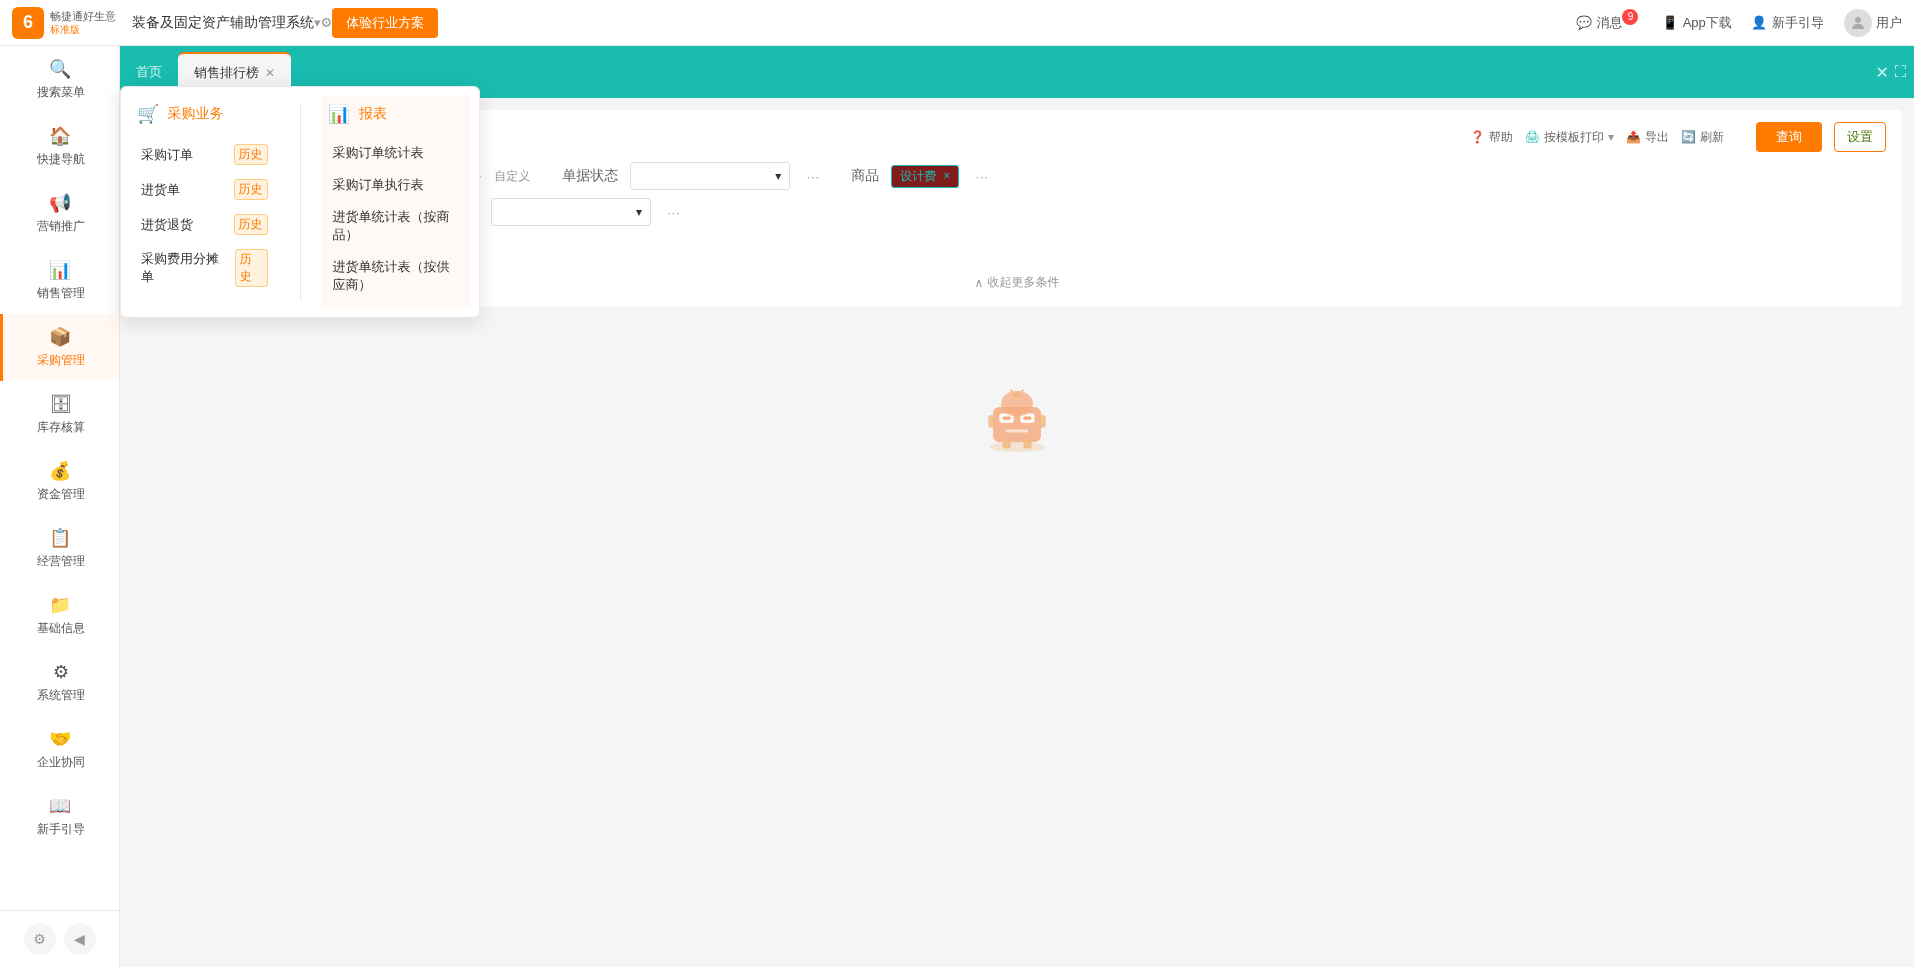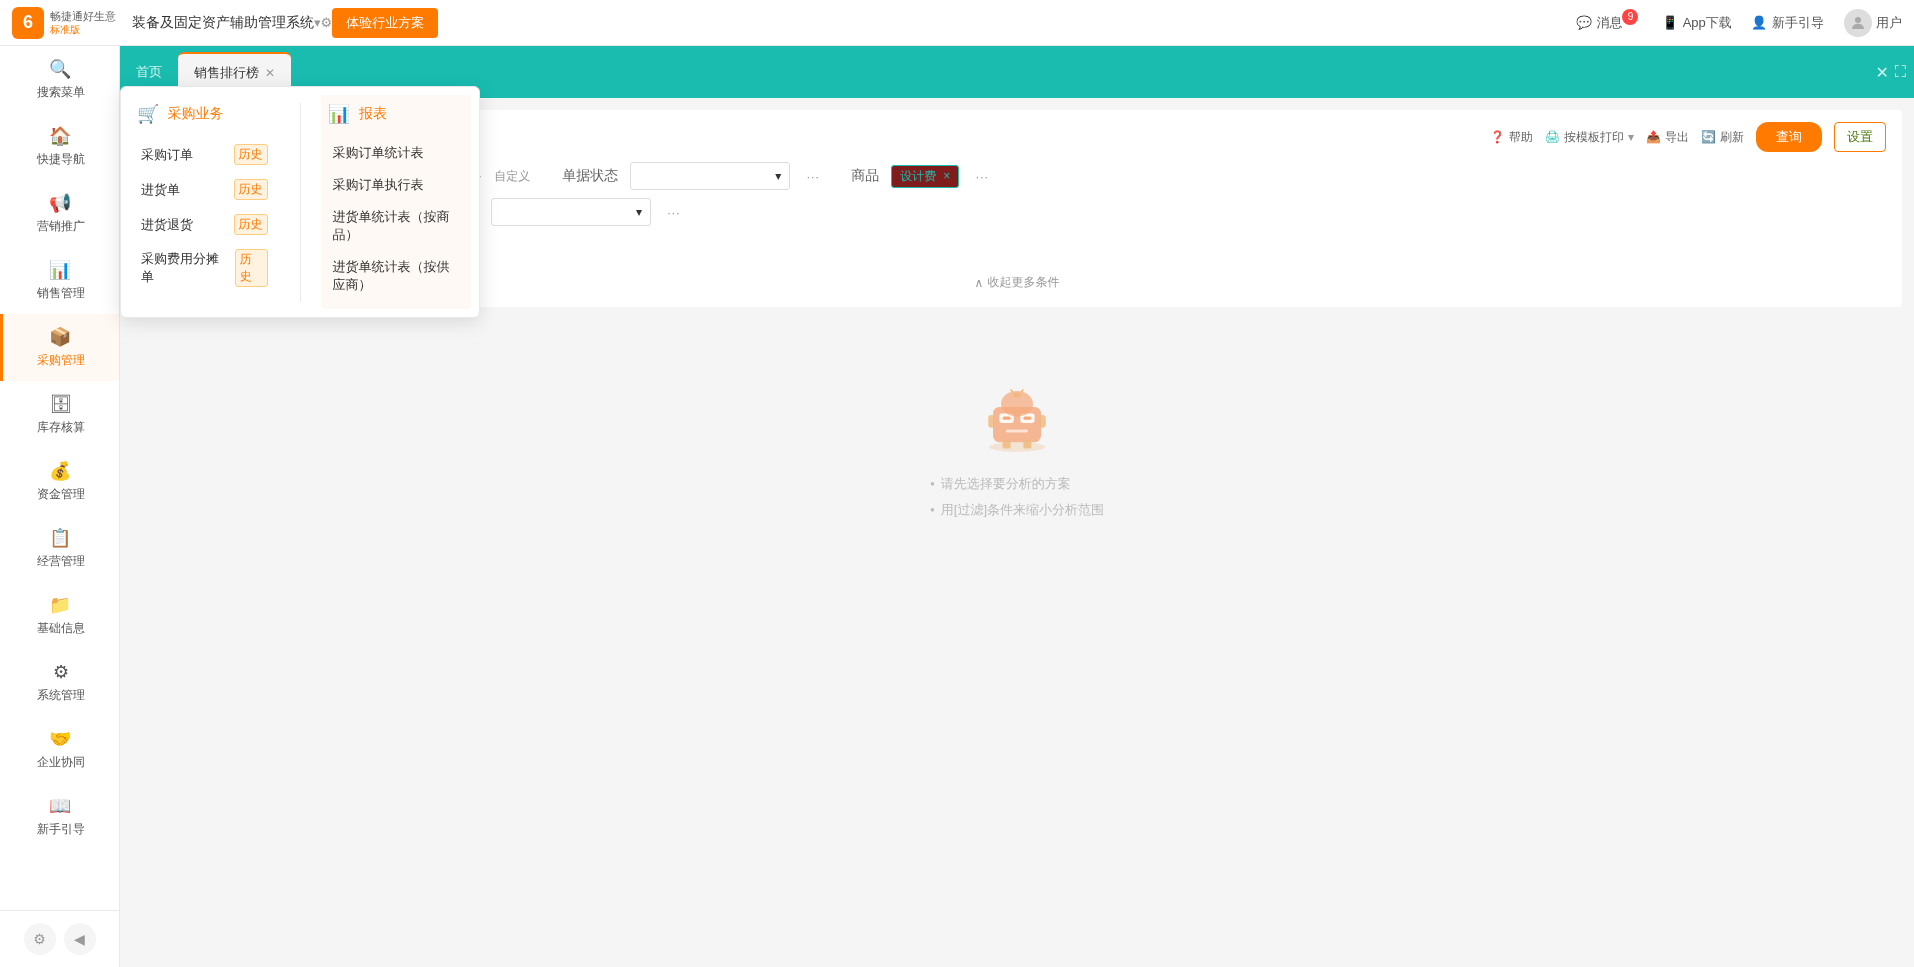--- a/index.html
+++ b/index.html
@@ -296,23 +296,24 @@
       gap: 4px;
       color: #666;
       cursor: pointer;
       font-size: 12px;
     }
     .search-btn {
       background: #ff7a00;
       color: white;
       border: none;
       padding: 6px 20px;
-      border-radius: 12px;
-      cursor: pointer;
-      font-size: 13px;
+      border-radius: 4px;
+      cursor: pointer;
+      font-size: 13px;
+      margin-left: 20px;
     }
     .settings-btn {
       background: #fff;
       color: #4d7c0f;
       border: 1px solid #ff7a00;
       padding: 5px 12px;
       border-radius: 4px;
       cursor: pointer;
       font-size: 13px;
     }
@@ -613,28 +614,20 @@
           <rect x="46" y="68" width="28" height="4" rx="2" fill="#fff" opacity="0.6"></rect>
           <rect x="24" y="50" width="8" height="16" rx="4" fill="#f0b87a" opacity="0.8"></rect>
           <rect x="88" y="50" width="8" height="16" rx="4" fill="#f0b87a" opacity="0.8"></rect>
           <rect x="42" y="82" width="10" height="10" rx="2" fill="#f0b87a" opacity="0.8"></rect>
           <rect x="68" y="82" width="10" height="10" rx="2" fill="#f0b87a" opacity="0.8"></rect>
           <ellipse cx="60" cy="36" rx="20" ry="16" fill="#f5a87a" opacity="0.7"></ellipse>
           <rect x="55" y="22" width="10" height="6" rx="3" fill="#f0b87a" opacity="0.8"></rect>
           <line x1="55" y1="22" x2="52" y2="18" stroke="#f0b87a" stroke-width="2"></line>
           <line x1="65" y1="22" x2="68" y2="18" stroke="#f0b87a" stroke-width="2"></line>
         </svg>
-        <ul class="empty-tips">
-          <li>
-              <span>请先选择要分析的方案</span>
-            </li>
-          <li>
-              <span>用[过滤]条件来缩小分析范围</span>
-            </li>
-        </ul>
       </div>
     </div>
   </div>
 </div>
 
 <div class="dropdown-menu">
   <div class="dropdown-cols">
 
     <div class="dropdown-col">
       <div class="dropdown-col-header">

